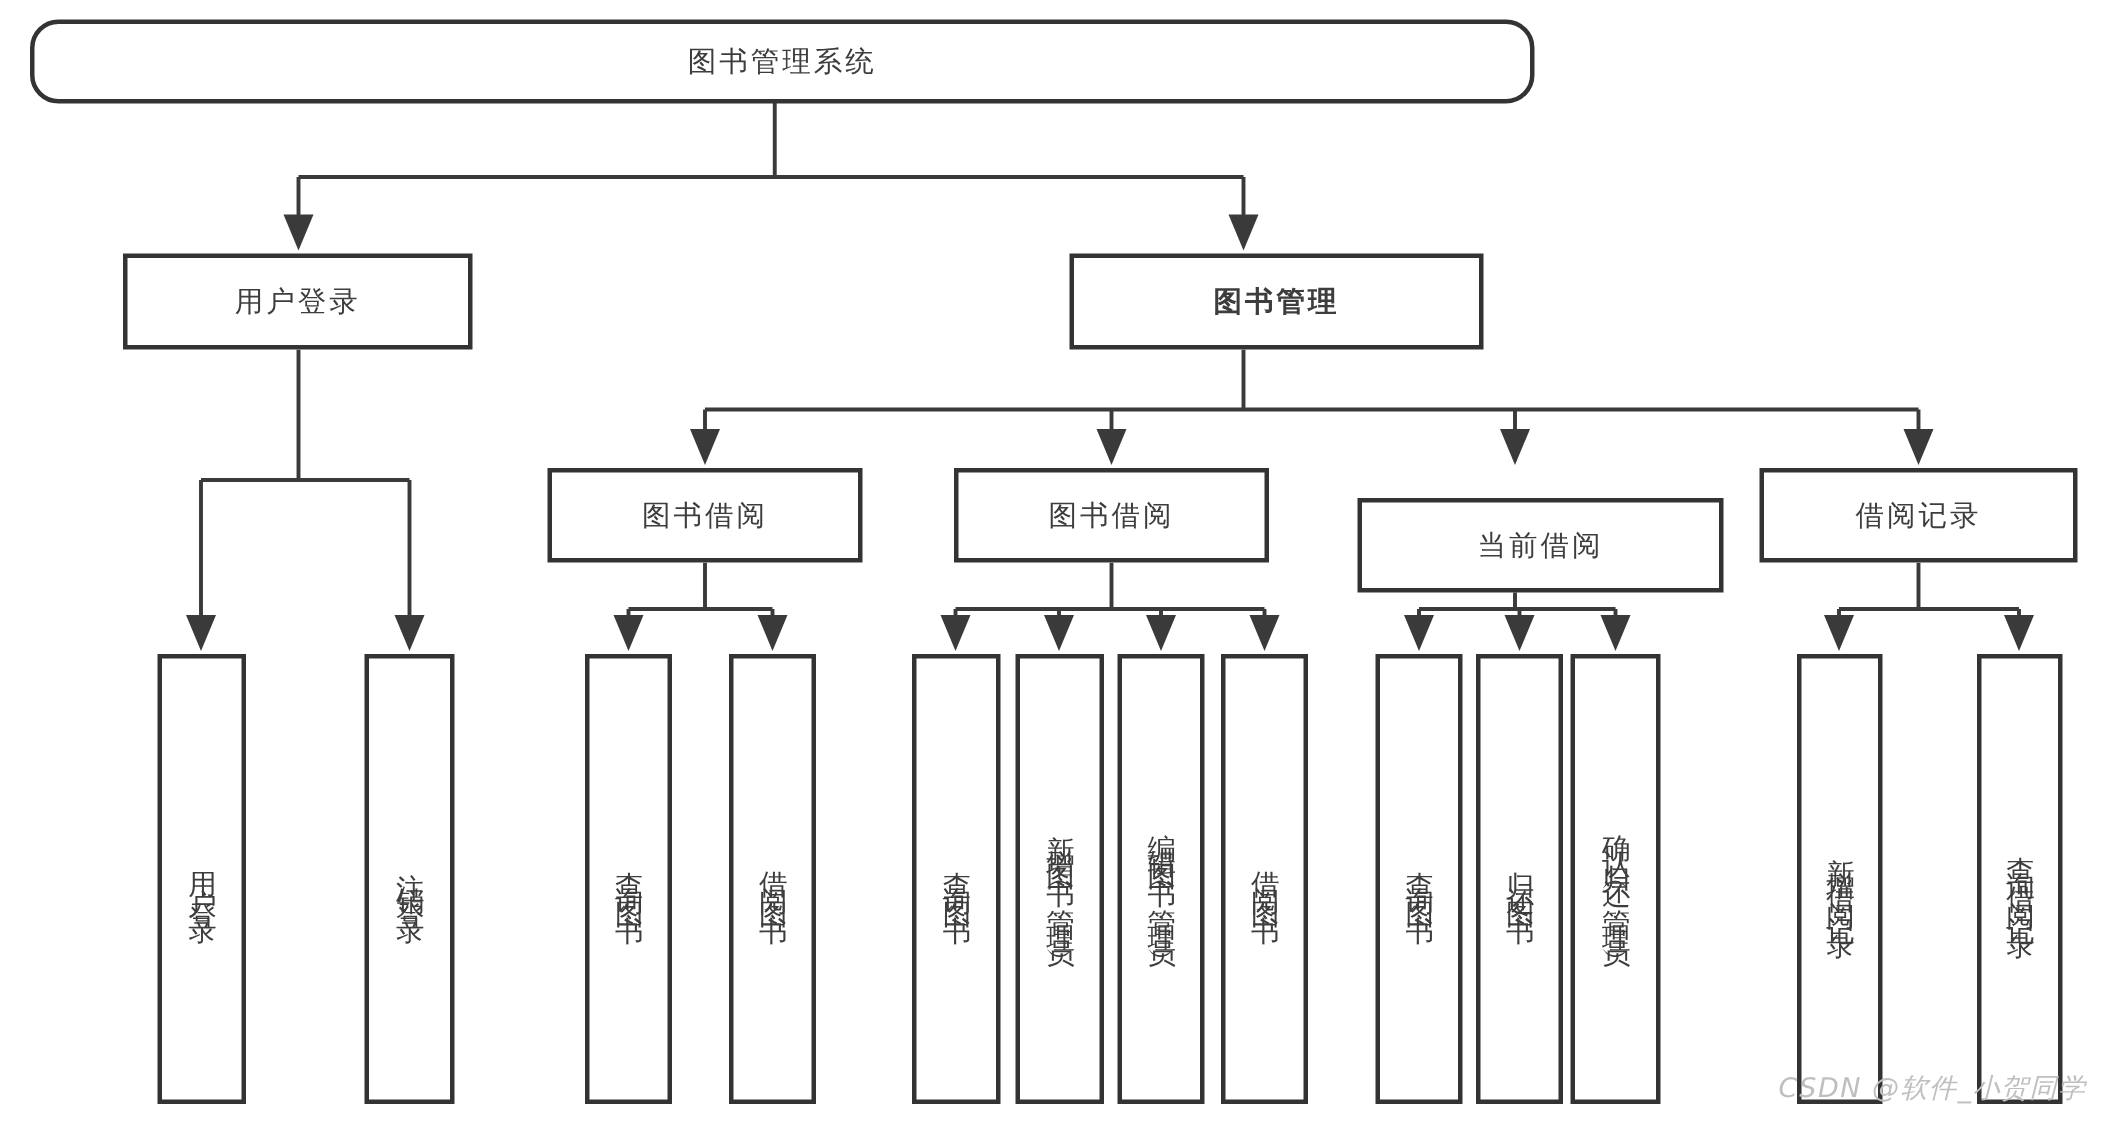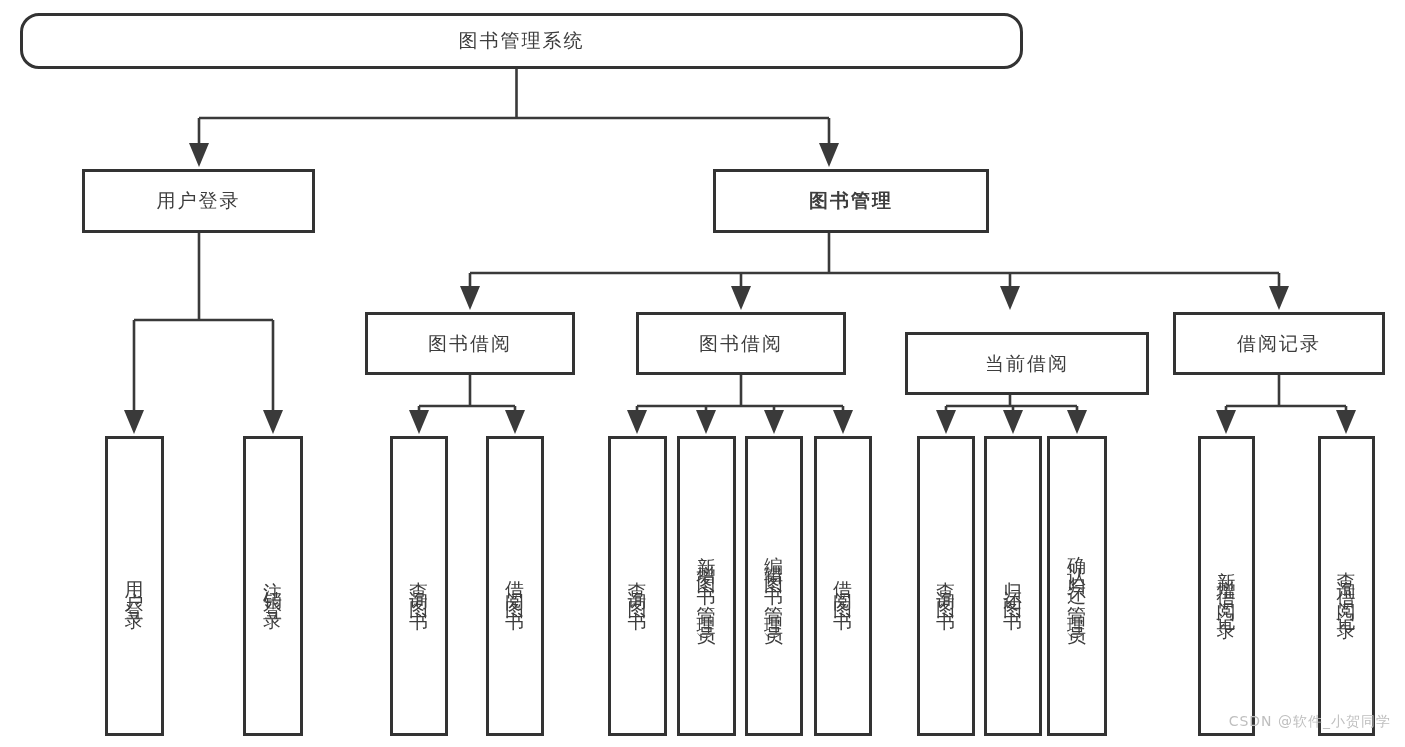--- a/index.html
+++ b/index.html
@@ -63,25 +63,26 @@
   .l-g3c { left: 745px;  width: 58px; }
   .l-g3d { left: 814px;  width: 58px; }
   .l-g4a { left: 917px;  width: 58px; }
   .l-g4b { left: 984px;  width: 58px; }
   .l-g4c { left: 1047px; width: 60px; }
   .l-g5a { left: 1198px; width: 57px; }
   .l-g5b { left: 1318px; width: 57px; }
   .watermark {
     position: absolute;
     right: 14px; top: 713px;
-    font-size: 14px;
+    font-size: 18px;
     color: #bfbfbf;
     letter-spacing: 1px;
     z-index: 2;
     white-space: nowrap;
+    font-style: italic;
   }
 </style>
 </head>
 <body>
 
 <div class="stage">
 
   <svg class="wires" viewBox="0 0 1405 747" xmlns="http://www.w3.org/2000/svg">
     <g stroke="#3a3a3a" stroke-width="2.6" fill="none">
       <path d="M516.5,68 V118 M199,118 H829 M199,118 V148 M829,118 V148"></path>

